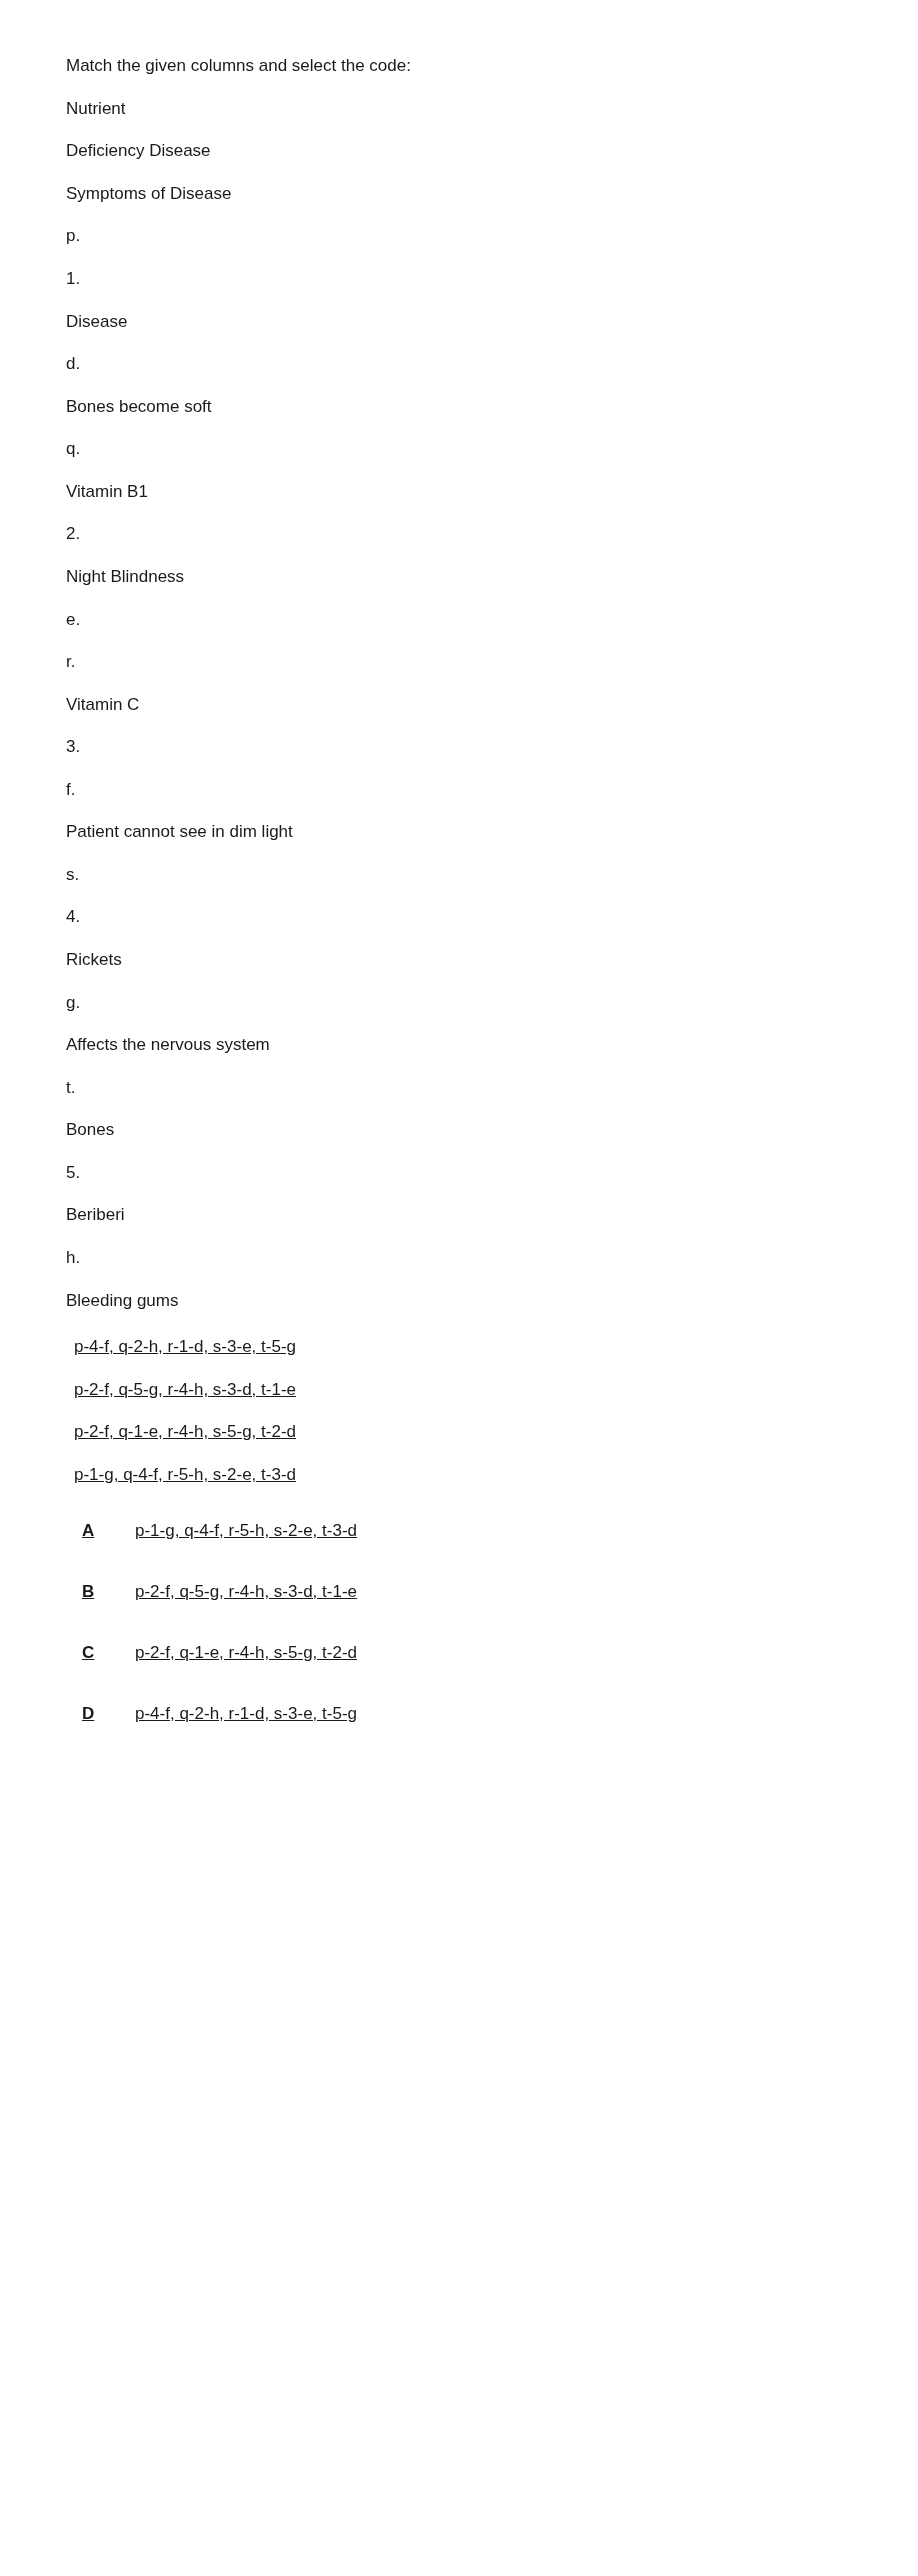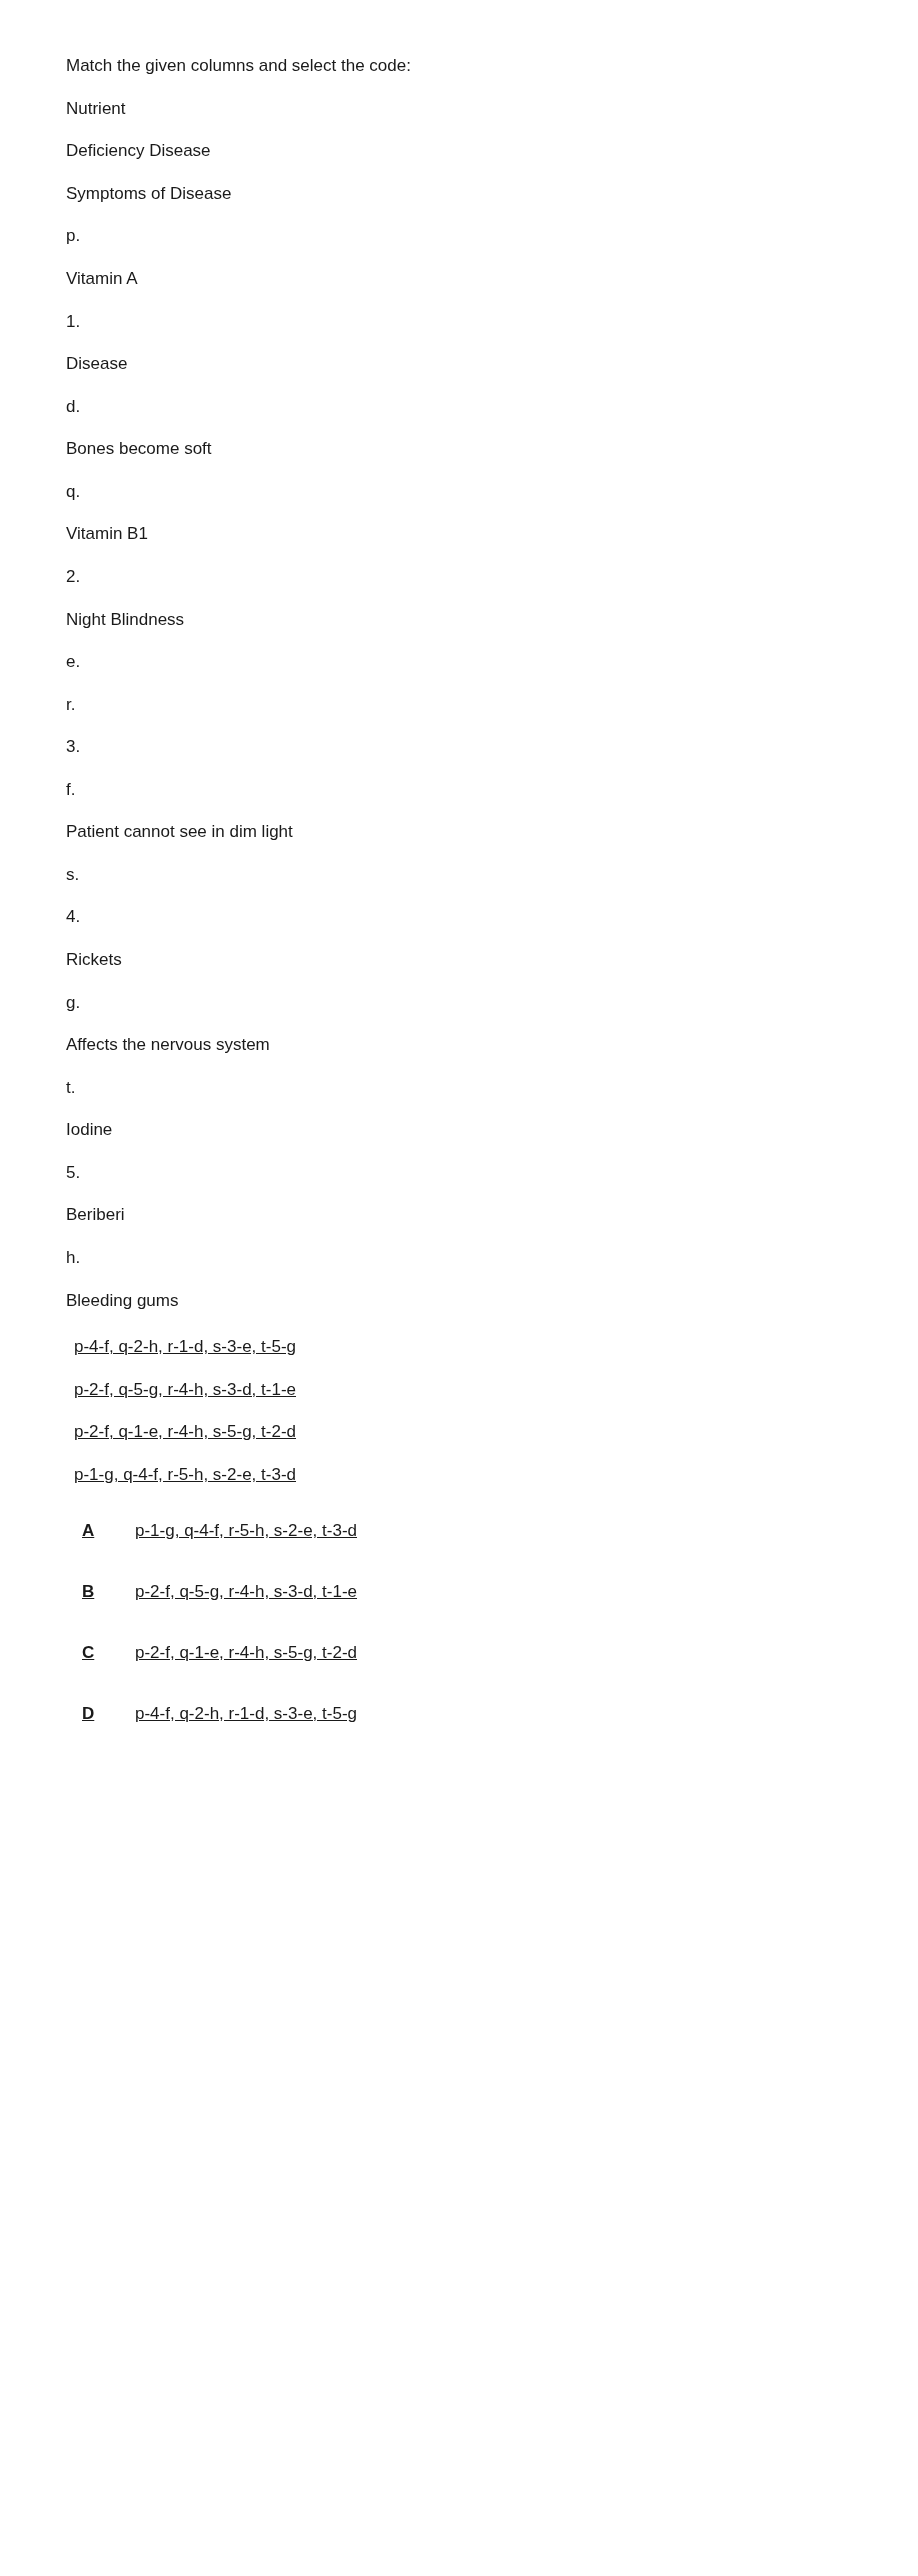--- a/index.html
+++ b/index.html
@@ -59,45 +59,45 @@
 
 <div class="question-block">
 
   <span class="line">Match the given columns and select the code:</span>
 
   <span class="line">Nutrient</span>
   <span class="line">Deficiency Disease</span>
   <span class="line">Symptoms of Disease</span>
 
   <span class="line">p.</span>
-  <span class="line">Vitamin A</span>
   <span class="line">1.</span>
   <span class="line">Disease</span>
   <span class="line">d.</span>
   <span class="line">Bones become soft</span>
 
   <span class="line">q.</span>
   <span class="line">Vitamin B1</span>
   <span class="line">2.</span>
   <span class="line">Night Blindness</span>
   <span class="line">e.</span>
 
   <span class="line">r.</span>
+  <span class="line">Vitamin C</span>
   <span class="line">3.</span>
   <span class="line">f.</span>
   <span class="line">Patient cannot see in dim light</span>
 
   <span class="line">s.</span>
   <span class="line">4.</span>
   <span class="line">Rickets</span>
   <span class="line">g.</span>
   <span class="line">Affects the nervous system</span>
 
   <span class="line">t.</span>
-  <span class="line">Iodine</span>
+  <span class="line">Bones</span>
   <span class="line">5.</span>
   <span class="line">Beriberi</span>
   <span class="line">h.</span>
   <span class="line">Bleeding gums</span>
 
   <div class="answer-section">
     <span class="option-row">p-4-f, q-2-h, r-1-d, s-3-e, t-5-g</span>
     <span class="option-row">p-2-f, q-5-g, r-4-h, s-3-d, t-1-e</span>
     <span class="option-row">p-2-f, q-1-e, r-4-h, s-5-g, t-2-d</span>
     <span class="option-row">p-1-g, q-4-f, r-5-h, s-2-e, t-3-d</span>

